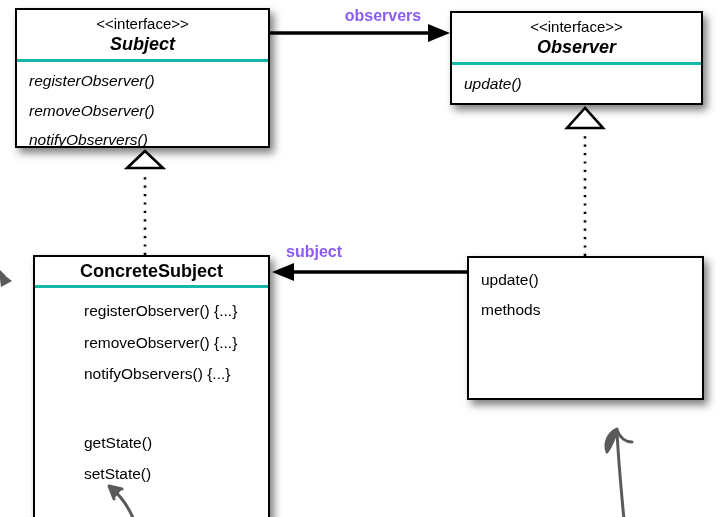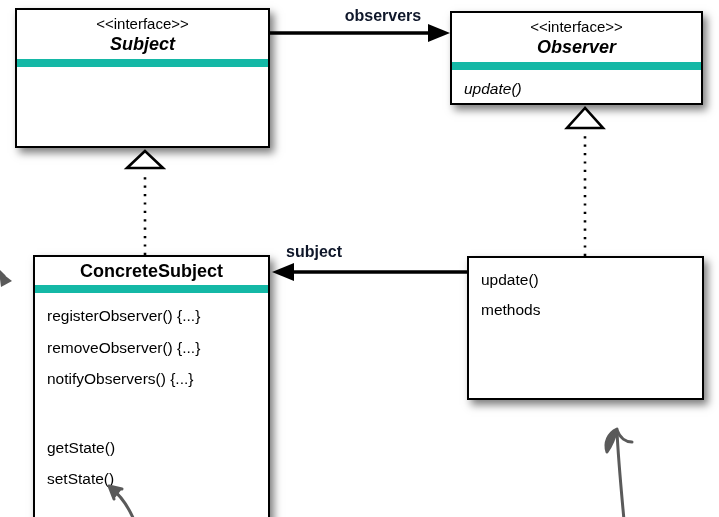--- a/index.html
+++ b/index.html
@@ -20,21 +20,21 @@
     pointer-events: none;
   }
   .uml-box {
     position: absolute;
     background: #ffffff;
     border: 2px solid #000000;
     box-shadow: 4px 5px 8px rgba(0,0,0,0.50);
     z-index: 1;
   }
   .box-header {
-    border-bottom: 8px solid #14b8a6;
+    border-bottom: 3px solid #14b8a6;
     text-align: center;
     background: #ffffff;
   }
   .stereotype {
     font-size: 15px;
     line-height: 19px;
     padding-top: 4px;
     color: #000000;
   }
   .class-name {
@@ -50,50 +50,55 @@
   .method {
     font-size: 15.5px;
     color: #000000;
     white-space: nowrap;
   }
   .interface .method { font-style: italic; }
   #box-subject .method { line-height: 29.5px; }
   #box-observer .box-body { padding-top: 5px; }
   #box-observer .method { line-height: 28px; }
   #box-concrete-subject .box-body { padding-top: 7px; }
-  #box-concrete-subject .method { line-height: 31.5px; }
+  #box-concrete-subject .method { line-height: 31.5px; margin-left: 37px; }
   #box-concrete-subject .method-gap { margin-top: 37px; }
   #box-concrete-observer .box-body { padding-top: 7px; }
   #box-concrete-observer .method { line-height: 30px; }
 
   #box-subject          { left: 15px;  top: 8px;   width: 255px; height: 140px; }
   #box-observer         { left: 450px; top: 11px;  width: 253px; height: 94px;  }
   #box-concrete-subject { left: 33px;  top: 255px; width: 237px; height: 324px; }
   #box-concrete-observer{ left: 467px; top: 256px; width: 237px; height: 144px; }
 
   .edge-label {
     position: absolute;
     z-index: 6;
     font-size: 16px;
     font-weight: 600;
-    color: #0f172a;
+    color: #8b5cf6;
     white-space: nowrap;
   }
   #label-observers { left: 333px; top: 7px; width: 100px; text-align: center; }
   #label-subject   { left: 286px; top: 243px; }
 </style>
 </head>
 <body>
 
 <div id="canvas">
 
   <div class="uml-box interface" id="box-subject">
     <div class="box-header">
       <div class="stereotype">&lt;&lt;interface&gt;&gt;</div>
       <div class="class-name">Subject</div>
+    </div>
+    <div class="box-body">
+      <div class="method">registerObserver()</div>
+      <div class="method">removeObserver()</div>
+      <div class="method">notifyObservers()</div>
     </div>
   </div>
 
   <div class="uml-box interface" id="box-observer">
     <div class="box-header">
       <div class="stereotype">&lt;&lt;interface&gt;&gt;</div>
       <div class="class-name">Observer</div>
     </div>
     <div class="box-body">
       <div class="method">update()</div>

